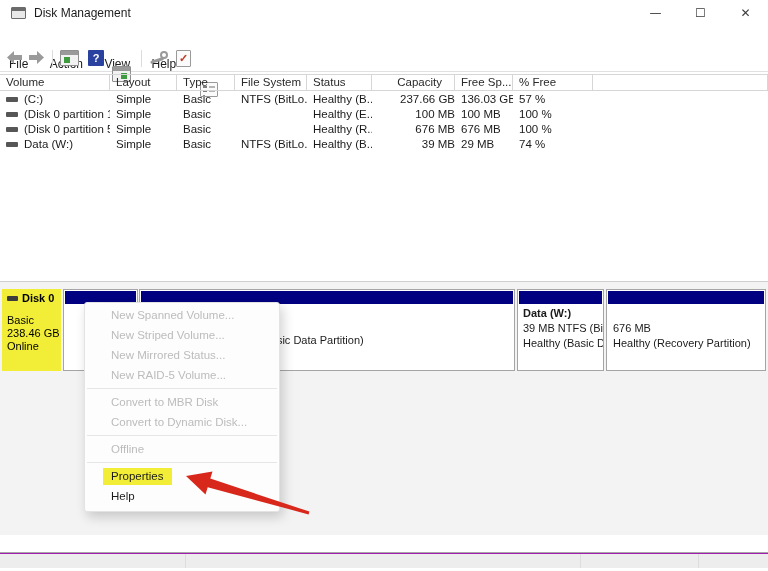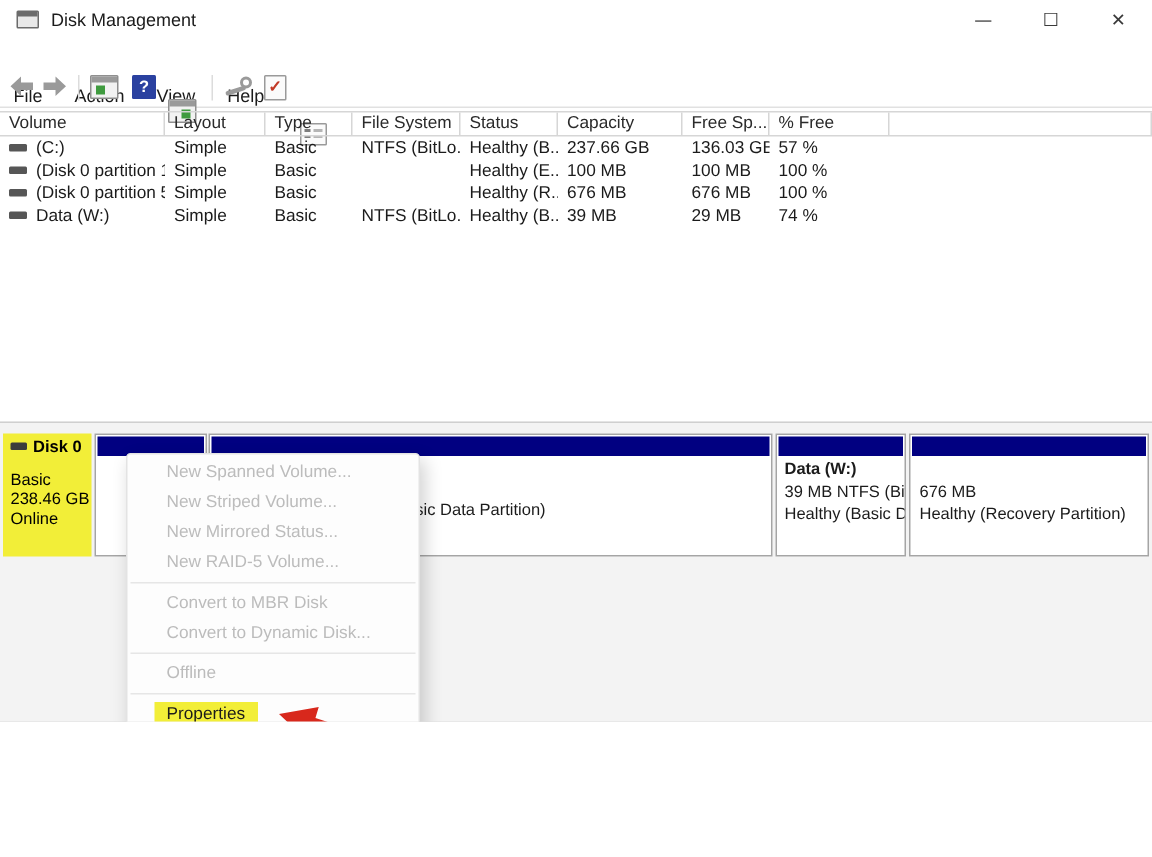--- a/index.html
+++ b/index.html
@@ -1,17 +1,17 @@
 <!DOCTYPE html>
 <html><head>
 <meta charset="utf-8">
 <style>
   * { margin:0; padding:0; box-sizing:border-box; }
   body { font-family:"Liberation Sans", sans-serif; }
-  .screen { position:relative; width:768px; height:481px; background:#737373; overflow:hidden; }
+  .screen { position:relative; width:768px; height:568px; background:#a21caf; overflow:hidden; }
 
   
   .window { position:absolute; left:0; top:0; width:768px; height:553px; background:#ffffff; border-bottom:1px solid #a9a9a9; }
   .titlebar { position:absolute; left:0; top:0; right:0; height:27px; background:#fff; }
   .app-icon { position:absolute; left:11px; top:7px; width:15px; height:12px; border:1px solid #6b6b6b; border-radius:1px; background:#e8e8e8; }
   .app-icon::before { content:""; position:absolute; left:0; top:0; right:0; height:3px; background:#6b6b6b; }
   .title { position:absolute; left:34px; top:6px; font-size:12px; color:#1b1b1b; }
   .win-controls { position:absolute; right:0; top:0; height:27px; display:flex; }
   .win-btn { width:45px; height:27px; border:0; background:transparent; font-size:12px; color:#3a3a3a; text-align:center; line-height:27px; font-family:"DejaVu Sans", sans-serif; }
 
@@ -27,21 +27,21 @@
   .tb-box .dot { position:absolute; left:3px; bottom:2px; width:6px; height:6px; background:#3f9b3f; }
   .tb-help { width:16px; height:16px; background:#2a41a0; color:#fff; font-size:11px; font-weight:bold; text-align:center; line-height:16px; border-radius:1px; }
   .tb-clip { width:15px; height:17px; border:1px solid #9a9a9a; background:#fbfbfb; color:#c23a27; font-size:11px; font-weight:bold; text-align:center; line-height:15px; border-radius:1px; }
   .tb-list { width:18px; height:15px; border:1px solid #9a9a9a; background:#fbfbfb; position:relative; border-radius:1px; }
   .tb-list::before { content:""; position:absolute; left:2px; top:3px; width:4px; height:2px; background:#7e7e7e; box-shadow:0 4px 0 #7e7e7e; }
   .tb-list::after { content:""; position:absolute; left:8px; top:3px; width:6px; height:2px; background:#b5b5b5; box-shadow:0 4px 0 #b5b5b5; }
 
   
   .vl-header { position:absolute; left:0; top:74px; width:768px; height:17px; display:flex; border-top:1px solid #d6d6d6; border-bottom:1px solid #d6d6d6; font-size:11.5px; color:#2a2a2a; }
   .hcol { border-right:1px solid #d6d6d6; padding:1px 12px 0 6px; overflow:hidden; white-space:nowrap; }
-  .w-vol{width:110px;} .w-lay{width:67px;} .w-typ{width:58px;} .w-fs{width:72px;} .w-st{width:65px;} .w-cap{width:83px;} .w-fr{width:58px;} .w-pf{width:80px;} .w-x{flex:1;}
+  .w-vol{width:110px;} .w-lay{width:67px;} .w-typ{width:58px;} .w-fs{width:72px;} .w-st{width:65px;} .w-cap{width:83px;text-align:right;} .w-fr{width:58px;} .w-pf{width:80px;} .w-x{flex:1;}
   .vl-row { position:absolute; left:0; width:768px; height:15px; display:flex; font-size:11.5px; color:#1b1b1b; }
   .cell { padding:0 0 0 6px; overflow:hidden; white-space:nowrap; }
   .vol-ic { display:inline-block; width:12px; height:5px; background:#565656; border-radius:1px; margin:0 6px 1px 0; vertical-align:middle; }
 
   
   .graph { position:absolute; left:0; top:281px; width:768px; height:254px; background:#f3f3f3; border-top:1px solid #cfcfcf; }
   .disk-panel { position:absolute; left:2px; top:7px; width:59px; height:82px; background:#f2ee38; padding:3px 0 0 5px; font-size:11px; color:#000; }
   .disk-panel .dp-title { font-weight:bold; white-space:nowrap; }
   .disk-panel .dp-line { margin-top:1px; white-space:nowrap; }
   .dp-gap { height:9px; }

